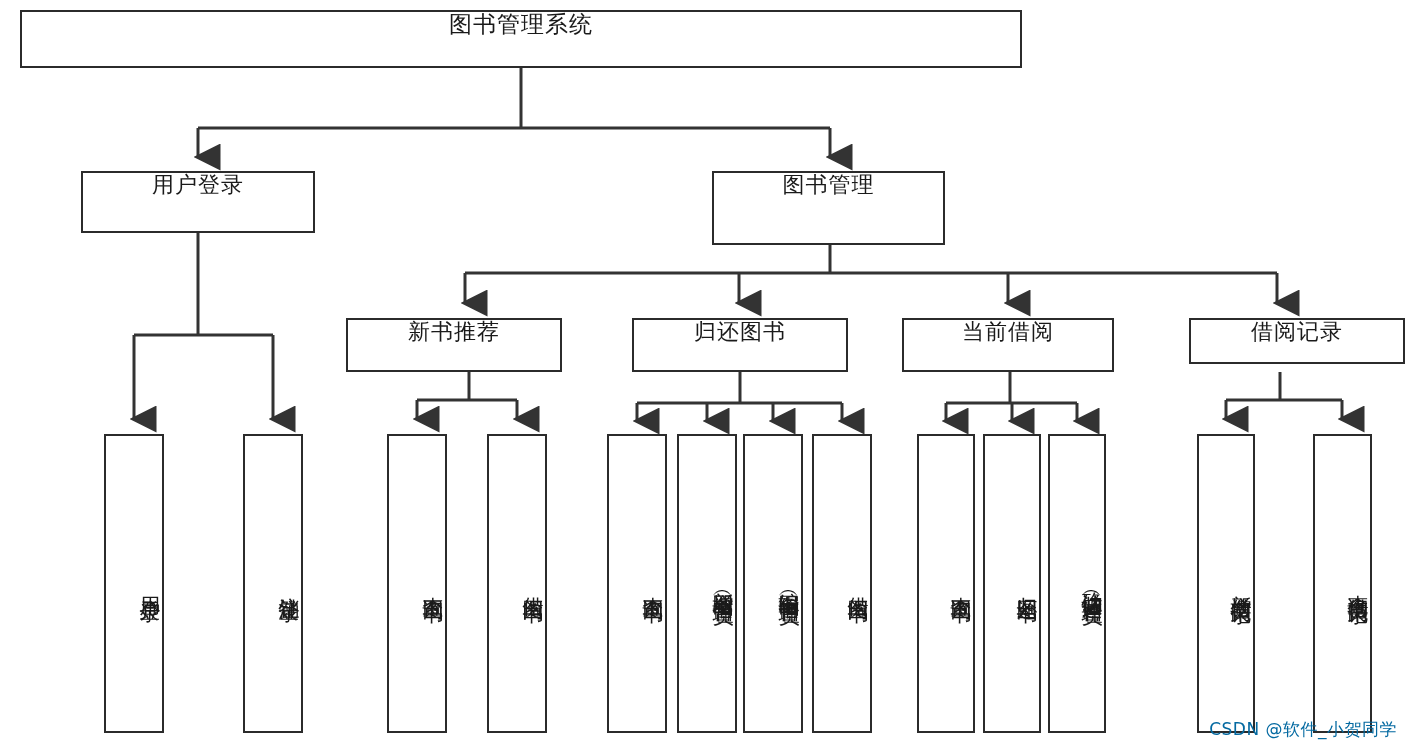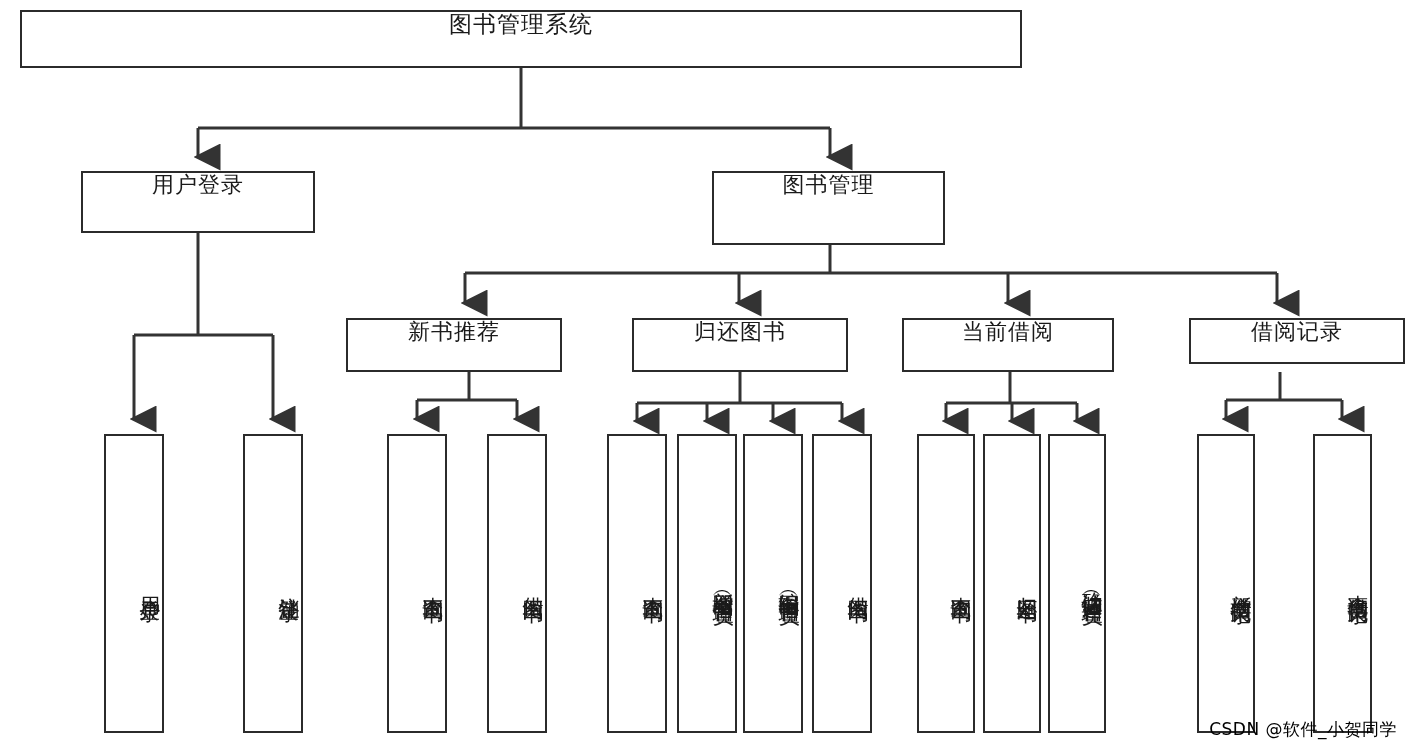--- a/index.html
+++ b/index.html
@@ -56,21 +56,21 @@
     text-orientation: upright;
     display: block;
     white-space: nowrap;
   }
   .node.root  { font-size: 23px; }
   .watermark {
     position: absolute;
     right: 8px;
     bottom: 6px;
     font-size: 17px;
-    color: #000000;
+    color: #0369a1;
     letter-spacing: 0.5px;
     z-index: 3;
     white-space: nowrap;
   }
 </style>
 </head>
 <body>
 
 <div id="diagram">
 

